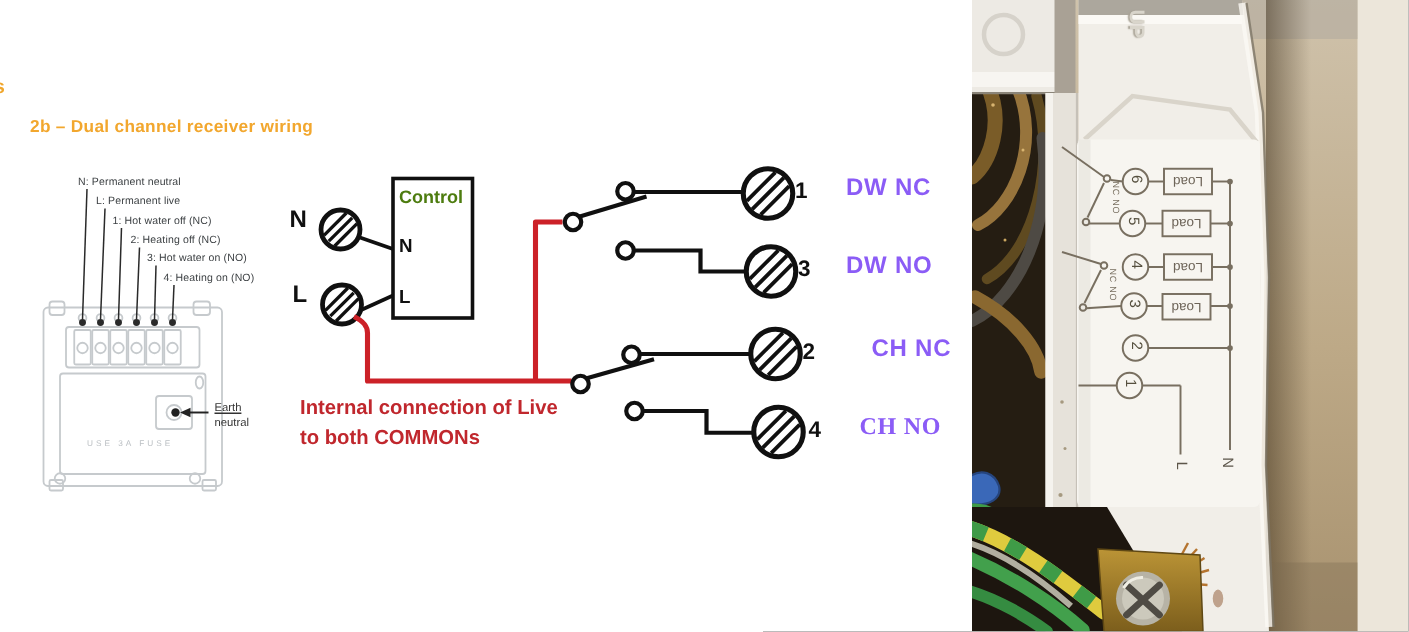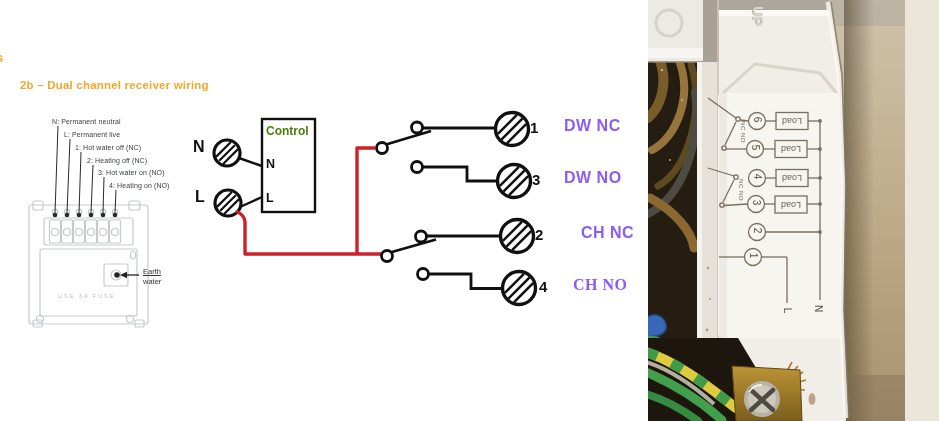--- a/index.html
+++ b/index.html
@@ -167,39 +167,41 @@
     <h1 class="abs title" style="left:20px;top:67px;">2b – Dual channel receiver wiring</h1>
 
     <span class="abs term-lbl" style="left:52px;top:106px;">N: Permanent neutral</span>
     <span class="abs term-lbl" style="left:64px;top:119px;">L: Permanent live</span>
     <span class="abs term-lbl" style="left:75px;top:132px;">1: Hot water off (NC)</span>
     <span class="abs term-lbl" style="left:87px;top:145px;">2: Heating off (NC)</span>
     <span class="abs term-lbl" style="left:98px;top:157px;">3: Hot water on (NO)</span>
     <span class="abs term-lbl" style="left:109px;top:170px;">4: Heating on (NO)</span>
 
     <span class="abs earth-lbl" style="left:143px;top:255px;text-decoration:underline;">Earth</span>
-    <span class="abs earth-lbl" style="left:143px;top:265px;">water</span>
+    <span class="abs earth-lbl" style="left:143px;top:265px;">neutral</span>
     <span class="abs fuse-lbl" style="left:58px;top:281px;">USE 3A FUSE</span>
 
     <span class="abs big-nl" style="left:193px;top:126px;">N</span>
     <span class="abs big-nl" style="left:195px;top:176px;">L</span>
 
     <span class="abs ctrl-title" style="left:266px;top:112px;">Control</span>
     <span class="abs ctrl-nl" style="left:266px;top:145px;">N</span>
     <span class="abs ctrl-nl" style="left:266px;top:179px;">L</span>
 
     <span class="abs out-num" style="left:530px;top:107px;">1</span>
     <span class="abs out-label" style="left:564px;top:105px;">DW NC</span>
     <span class="abs out-num" style="left:532px;top:159px;">3</span>
     <span class="abs out-label" style="left:564px;top:157px;text-align:center;">DW NO</span>
     <span class="abs out-num" style="left:535px;top:214px;">2</span>
     <span class="abs out-label" style="left:569px;top:212px;margin-left:12px;">CH NC</span>
     <span class="abs out-num" style="left:539px;top:266px;">4</span>
     <span class="abs out-label" style="left:573px;top:264px;font-family:Liberation Serif, serif;">CH NO</span>
 
+    <span class="abs note-line" style="left:200px;top:252px;">Internal connection of Live</span>
+    <span class="abs note-line" style="left:200px;top:272px;">to both COMMONs</span>
   </div>
 
   <div class="abs" style="left:648px;top:0;width:291px;height:421px;">
     <svg width="291" height="421" viewBox="0 0 291 421">
       <defs>
         <linearGradient id="wallGrad" x1="0" y1="0" x2="0" y2="1">
           <stop offset="0" stop-color="#cfc2ab"></stop>
             <stop offset="0.55" stop-color="#bda987"></stop>
             <stop offset="1" stop-color="#a8926f"></stop>
         </linearGradient>

